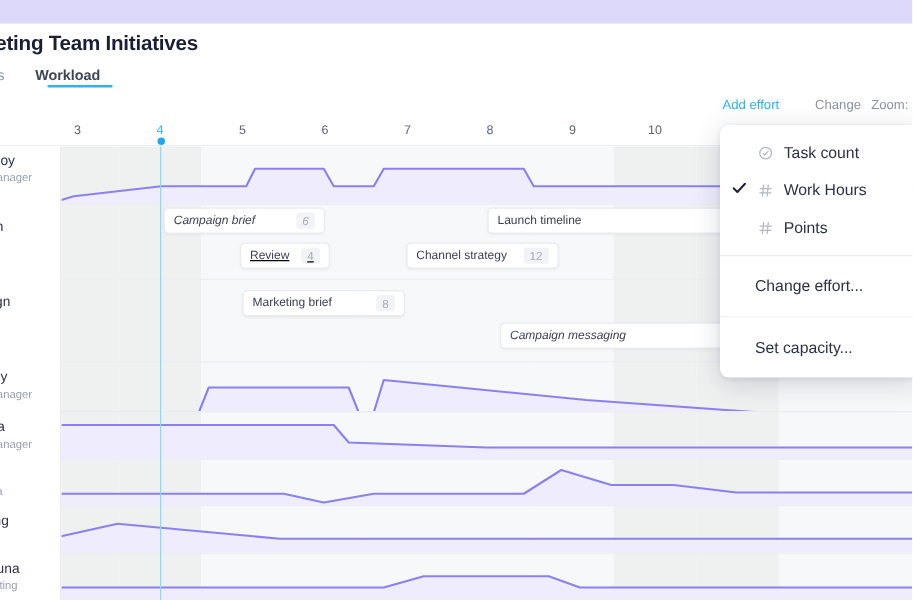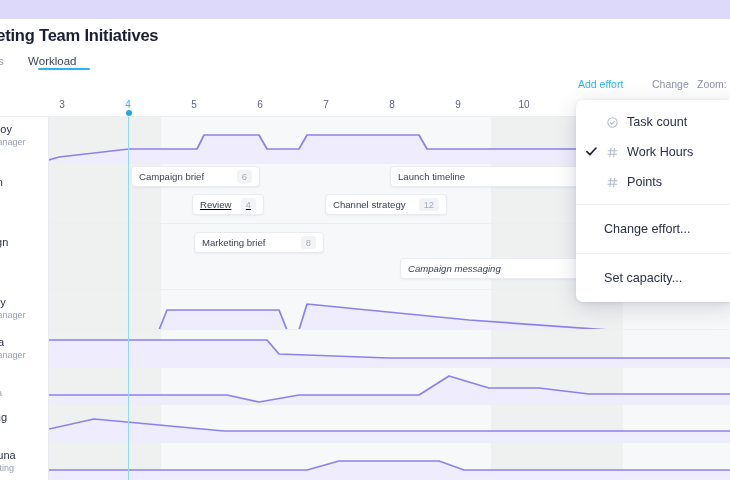--- a/index.html
+++ b/index.html
@@ -26,21 +26,21 @@
   .page-title {
     position: absolute; left: -28px; top: 7px;
     font-size: 16.5px; font-weight: bold; color: #1b1f36;
     letter-spacing: -0.2px; white-space: nowrap;
   }
   .tabs { position: absolute; left: -30px; top: 32px; height: 21px; }
   .tab {
     display: inline-block; font-size: 11.5px; color: #8b93a7;
     padding: 0 10px; height: 21px; line-height: 16px; cursor: pointer;
   }
-  .tab.active { color: #3e4558; font-weight: normal; }
+  .tab.active { color: #3e4558; font-weight: bold; }
   .tab-underline {
     position: absolute; left: 38px; top: 49px; width: 52px; height: 2.2px;
     background: #2ab4f5; border-radius: 2px;
   }
   .header-rule {
     position: absolute; left: 0; top: 71px; width: 730px; height: 1px;
     background: #edeff3;
   }
 
   
@@ -269,21 +269,21 @@
       </svg>
       <div style="position: absolute; left: 0px; top: 362px; width: 730px; height: 1px; background: rgb(236, 238, 242); z-index: 4;"></div>
       <svg class="wl-svg" width="681" height="36" style="left: 49px; top: 326px; z-index: 2;">
         <polygon points="0,27 258,27 290,18 390,18 415,27 681,27 681,37 0,37" fill="#eeecfd"></polygon>
         <polyline points="0,27 258,27 290,18 390,18 415,27 681,27" fill="none" stroke="#8b80f0" stroke-width="1.7" stroke-linejoin="round"></polyline>
       </svg>
       <div class="today-line" style="left: 128px;"></div>
     </div>
 
 <div class="today-dot" style="left: 125.7px; top: 110px;"></div>
-    <div class="pill" style="left: 131px; top: 166px; width: 129px;">
+    <div class="pill" style="left: 131px; top: 166px; width: 129px; font-style: italic;">
       <span class="pill-label">Campaign brief</span>
       <span class="pill-badge">6</span>
     </div>
     <div class="pill" style="left: 390px; top: 166px; width: 230px;">
       <span class="pill-label">Launch timeline</span>
     </div>
     <div class="pill" style="left: 192px; top: 194px; width: 72px; text-decoration: underline;">
       <span class="pill-label">Review</span>
       <span class="pill-badge">4</span>
     </div>

